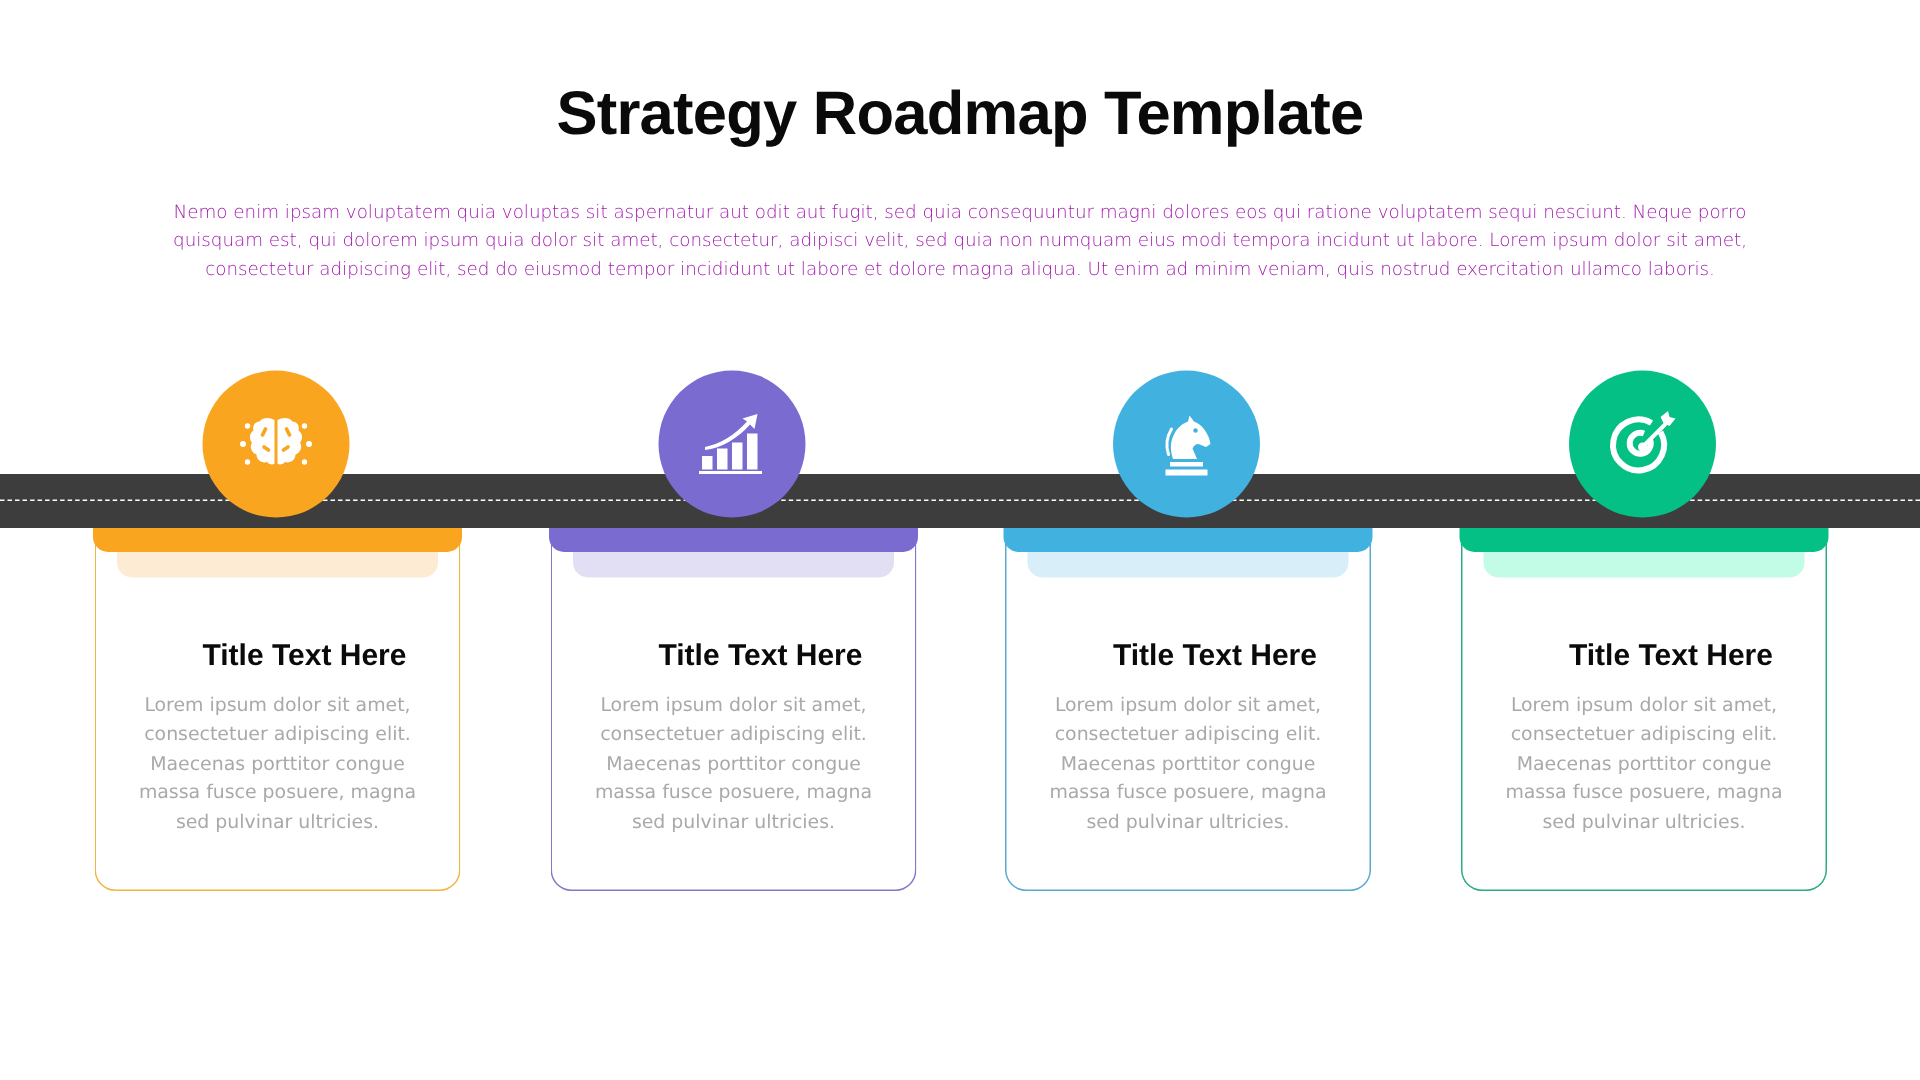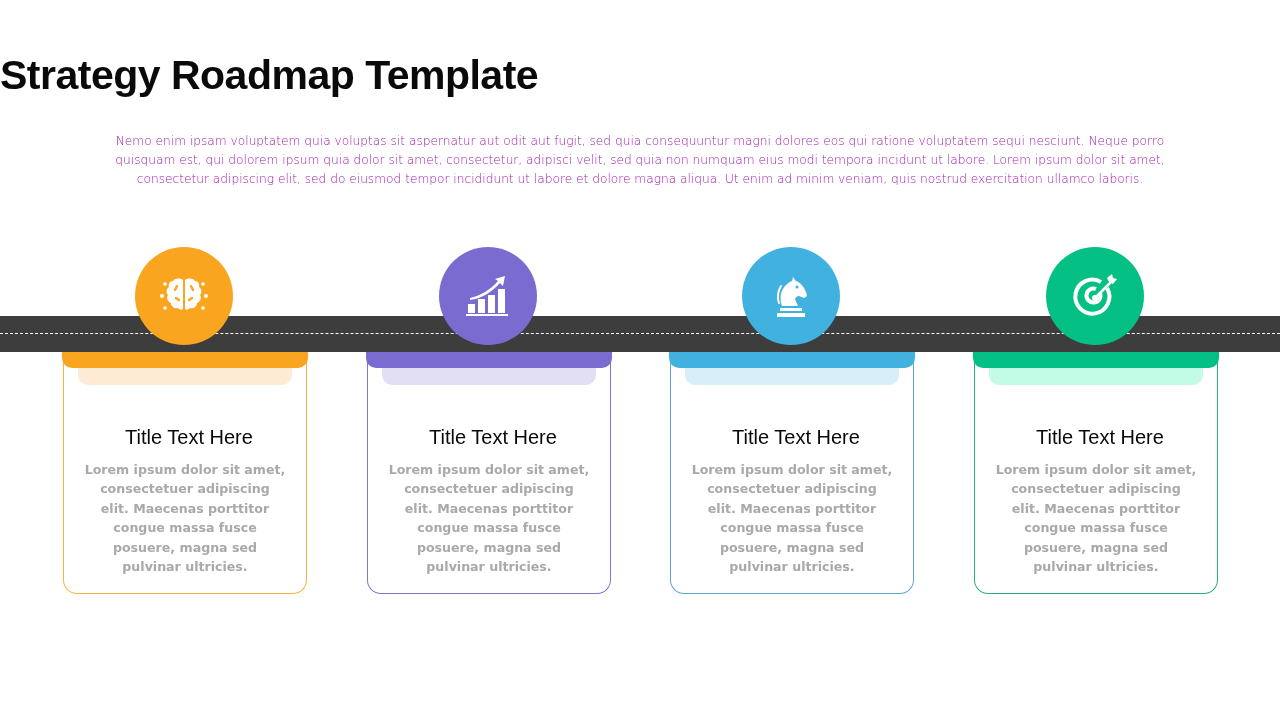--- a/index.html
+++ b/index.html
@@ -1,21 +1,21 @@
 <!DOCTYPE html>
 <html><head>
 <meta charset="utf-8">
 <style>
   html, body { margin: 0; padding: 0; }
   body {
     width: 1280px; height: 720px; background: #ffffff; position: relative; overflow: hidden;
     font-family: "Liberation Sans", sans-serif;
   }
   .title {
-    position: absolute; top: 52px; left: 0; width: 1280px; text-align: left;
+    position: absolute; top: 52px; left: 0; width: 1280px; text-align: center;
     font-size: 41px; font-weight: bold; color: #0a0a0a; letter-spacing: -0.5px;
   }
   .subtitle {
     position: absolute; top: 132px; left: 88px; width: 1104px; text-align: center;
     font-family: "DejaVu Sans", sans-serif; font-size: 12.2px; line-height: 19px; color: #a21caf;
     font-weight: 300;
   }
   .road {
     position: absolute; left: 0; top: 316px; width: 1280px; height: 36px; background: #3d3d3d;
   }
@@ -30,27 +30,27 @@
   }
   .band {
     position: absolute; left: -2px; right: -2px; top: 0; height: 16px;
     border-radius: 0 0 10px 10px;
   }
   .band-light {
     position: absolute; left: 14px; right: 14px; top: 16px; height: 17px;
     border-radius: 0 0 10px 10px;
   }
   .card-title {
-    position: absolute; top: 74px; left: 4px; width: 100%; text-align: center;
-    font-size: 20px; font-weight: normal; color: #0a0a0a;
+    position: absolute; top: 74px; left: 18px; width: 100%; text-align: center;
+    font-size: 20px; font-weight: bold; color: #0a0a0a;
   }
   .card-body {
     position: absolute; top: 108px; left: 20px; right: 20px; text-align: center;
     font-family: "DejaVu Sans", sans-serif; font-size: 12.6px; line-height: 19.4px; color: #a9a9a9;
-    font-weight: 700;
+    font-weight: 400;
   }
   .circle {
     position: absolute; top: 247px; width: 98px; height: 98px; border-radius: 50%;
     display: flex; align-items: center; justify-content: center;
   }
   .circle svg { width: 64px; height: 64px; }
 </style>
 </head>
 <body>
 

